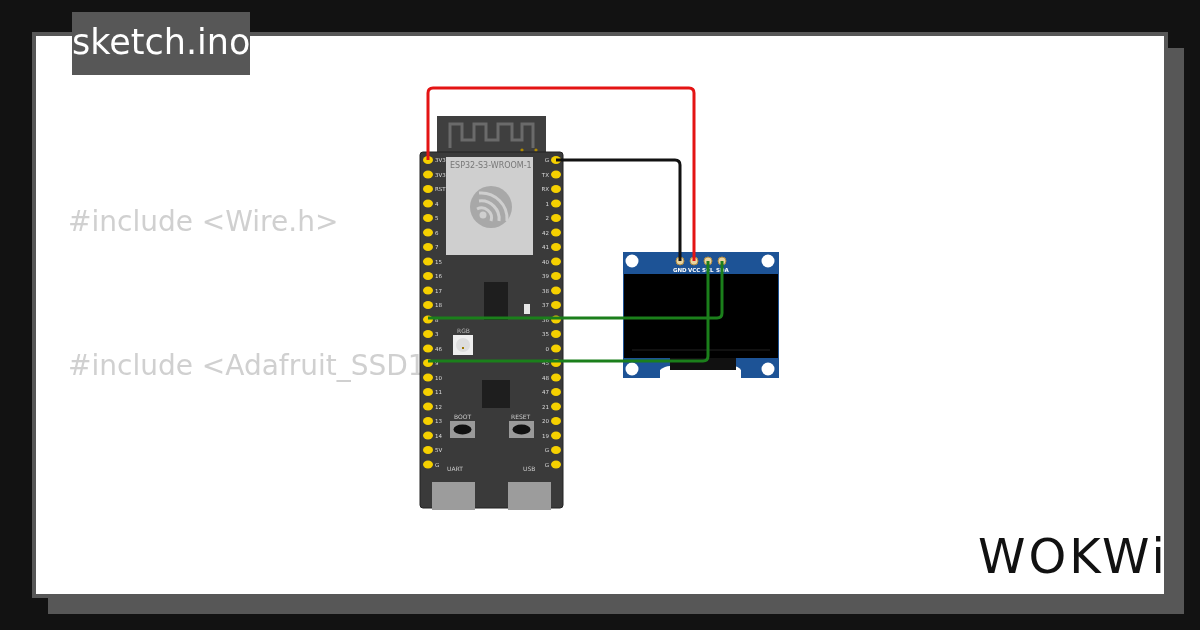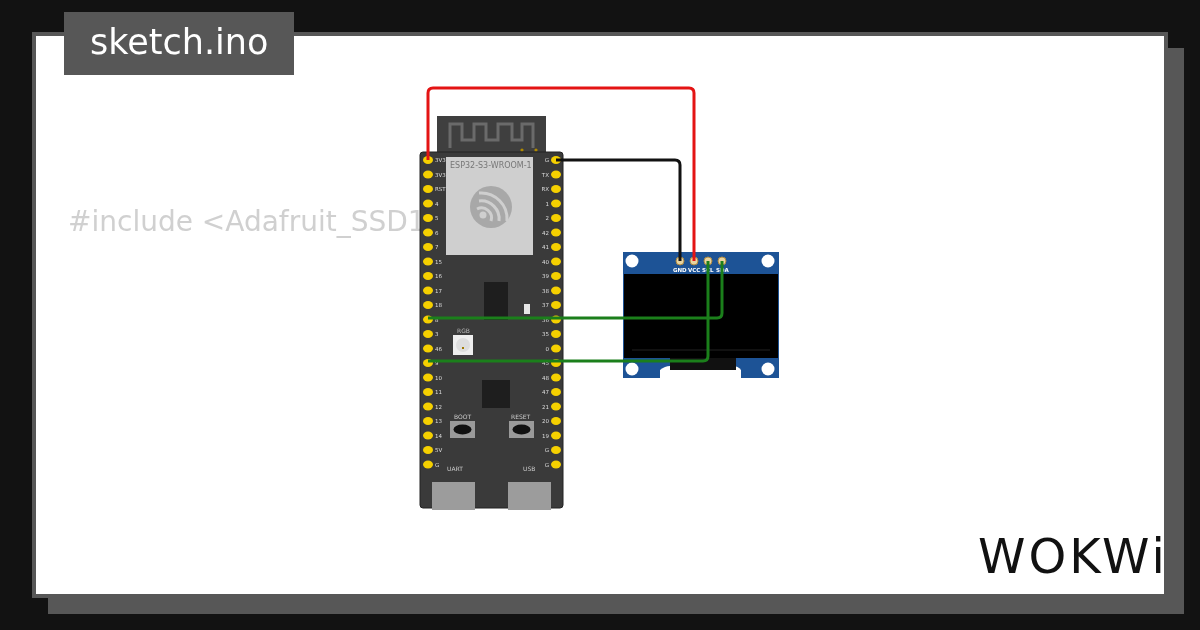--- a/index.html
+++ b/index.html
@@ -1,30 +1,31 @@
 <!DOCTYPE html>
 <html><head>
 <meta charset="utf-8">
 <style>
   html, body { margin:0; padding:0; }
   body { width:1200px; height:630px; background:#121212; position:relative; overflow:hidden; font-family:"DejaVu Sans", sans-serif; }
   .shadow { position:absolute; left:48px; top:48px; width:1136px; height:566px; background:#575757; }
   .card { position:absolute; left:32px; top:32px; width:1128px; height:558px; background:#ffffff; border:4px solid #575757; overflow:hidden; }
-  .tab { position:absolute; left:64px; top:12px; height:63px; padding:0 26px; background:#575757; color:#ffffff; font-size:35px; line-height:60px; font-family:"DejaVu Sans", sans-serif; letter-spacing:0px; }
+  .tab { position:absolute; left:72px; top:12px; height:63px; padding:0 0; background:#575757; color:#ffffff; font-size:35px; line-height:60px; font-family:"DejaVu Sans", sans-serif; letter-spacing:0px; }
   .code { position:absolute; left:32px; top:66px; margin:0; font-family:"DejaVu Sans", sans-serif; font-size:28px; line-height:48px; color:#d0d0d0; white-space:pre; }
   .code div { height:48px; }
   .circuit { position:absolute; left:0; top:0; }
   .logo { position:absolute; left:978px; top:528px; font-family:"DejaVu Sans", sans-serif; font-size:48px; letter-spacing:3px; color:#111; }
 </style>
 </head>
 <body>
 
 <div class="shadow"></div>
 <div class="card">
   <div class="code">
+    <div>#include &lt;Wire.h&gt;</div>
     <div>#include &lt;Adafruit_SSD1306.h&gt;</div>
     <div></div>
     
     
     
     
     
     
     
     

